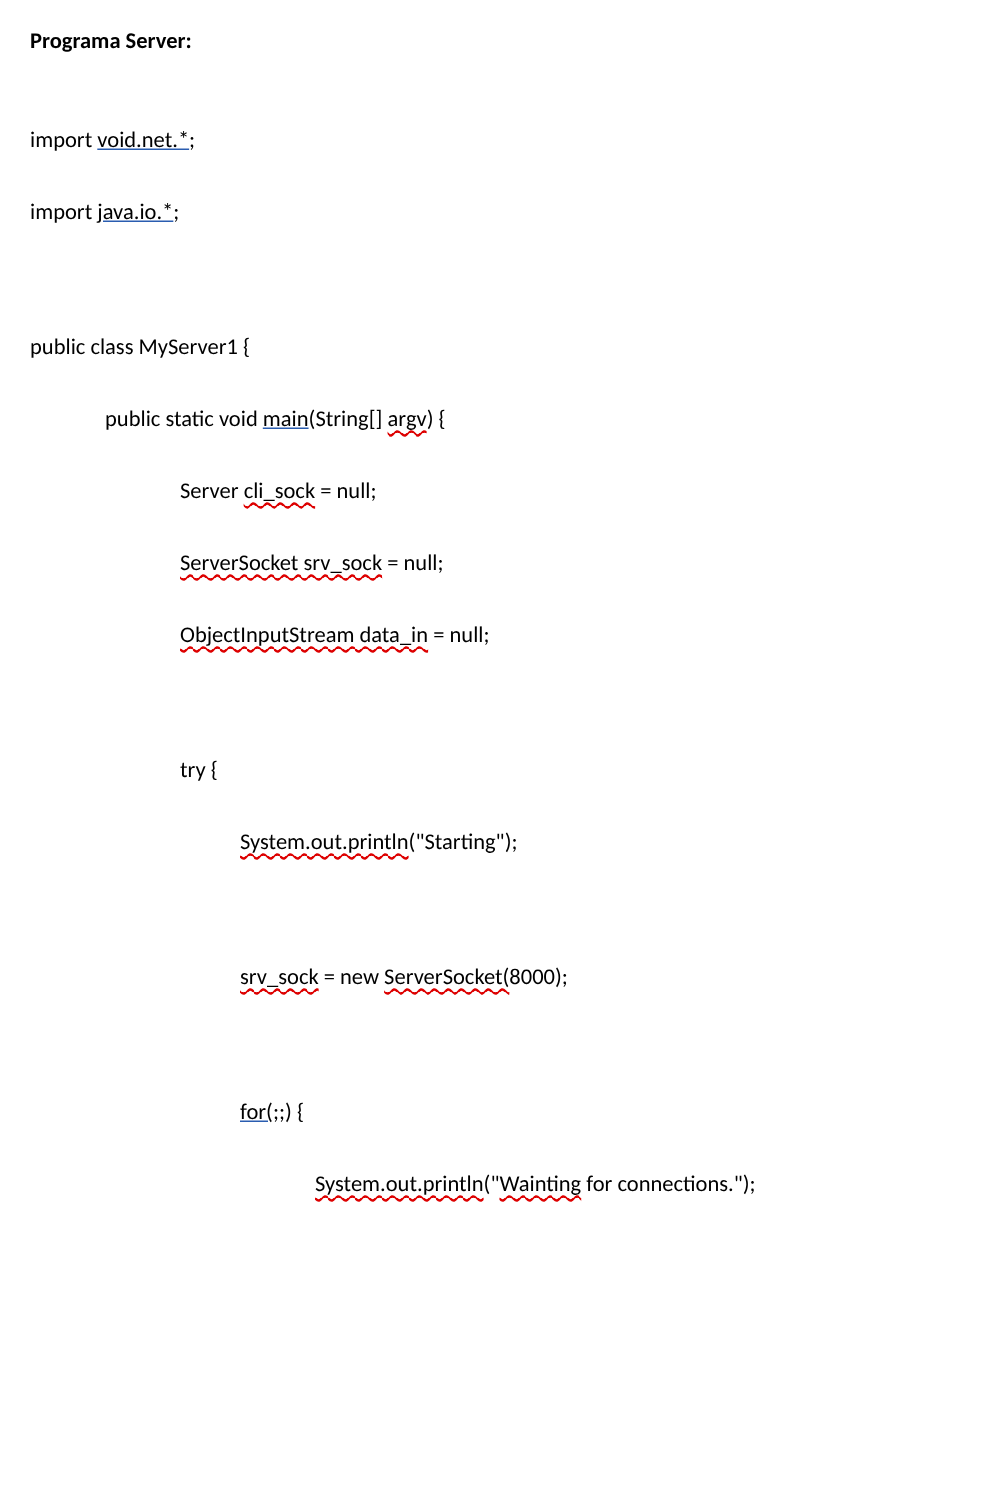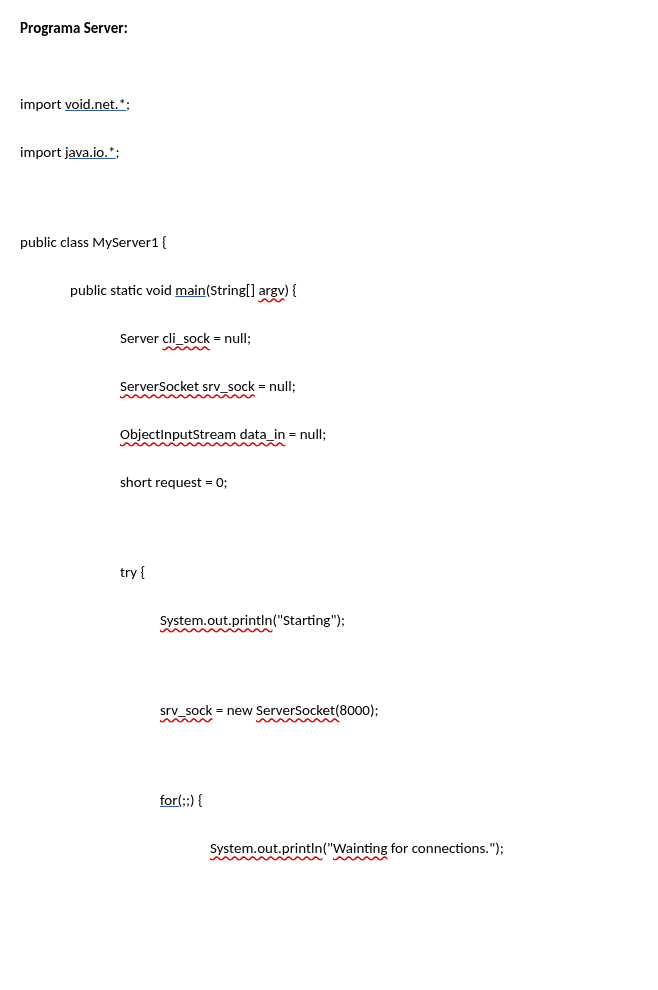--- a/index.html
+++ b/index.html
@@ -8,21 +8,21 @@
       line-height: 1.6;
       color: #000;
       background: #fff;
       margin: 0;
       padding: 16px 20px;
       width: 658px;
       box-sizing: border-box;
     }
     .title {
       font-weight: bold;
-      margin-bottom: 28px;
+      margin-bottom: 18px;
     }
     .code {
       white-space: pre;
       font-family: Calibri, Arial, sans-serif;
     }
     .line {
       display: block;
     }
     .u-g { text-decoration: underline; text-decoration-color: #2a5db0; text-decoration-style: solid; }
     .u-r { text-decoration: underline; text-decoration-color: #d00; text-decoration-style: wavy; text-underline-offset: 2px; }
@@ -39,21 +39,20 @@
 
 <div class="code">
 <span class="line"><span>import </span><span class="u-g">void.net.*</span><span>;</span></span>
 <span class="line"><span>import </span><span class="u-g">java.io.*</span><span>;</span></span>
 <span class="sp-blank"></span>
 <span class="line"><span>public class MyServer1 {</span></span>
 <span class="line ind1"><span>public static void </span><span class="u-g">main</span><span>(String[] </span><span class="u-r">argv</span><span>) {</span></span>
 <span class="line ind2"><span>Server </span><span class="u-r">cli_sock</span><span> = null;</span></span>
 <span class="line ind2"><span class="u-r">ServerSocket srv_sock</span><span> = null;</span></span>
 <span class="line ind2"><span class="u-r">ObjectInputStream data_in</span><span> = null;</span></span>
-<span class="line ind2"><span>short request = 0;</span></span>
 <span class="sp-blank"></span>
 <span class="line ind2"><span>try {</span></span>
 <span class="line ind3"><span class="u-r">System.out.println</span><span>("Starting");</span></span>
 <span class="sp-blank"></span>
 <span class="line ind3"><span class="u-r">srv_sock</span><span> = new </span><span class="u-r">ServerSocket(</span><span>8000);</span></span>
 <span class="sp-blank"></span>
 <span class="line ind3"><span class="u-g">for(</span><span>;;) {</span></span>
 <span class="line ind4"><span class="u-r">System.out.println</span><span>("</span><span class="u-r">Wainting</span><span> for connections.");</span></span>
 <span class="sp-blank"></span>
 

